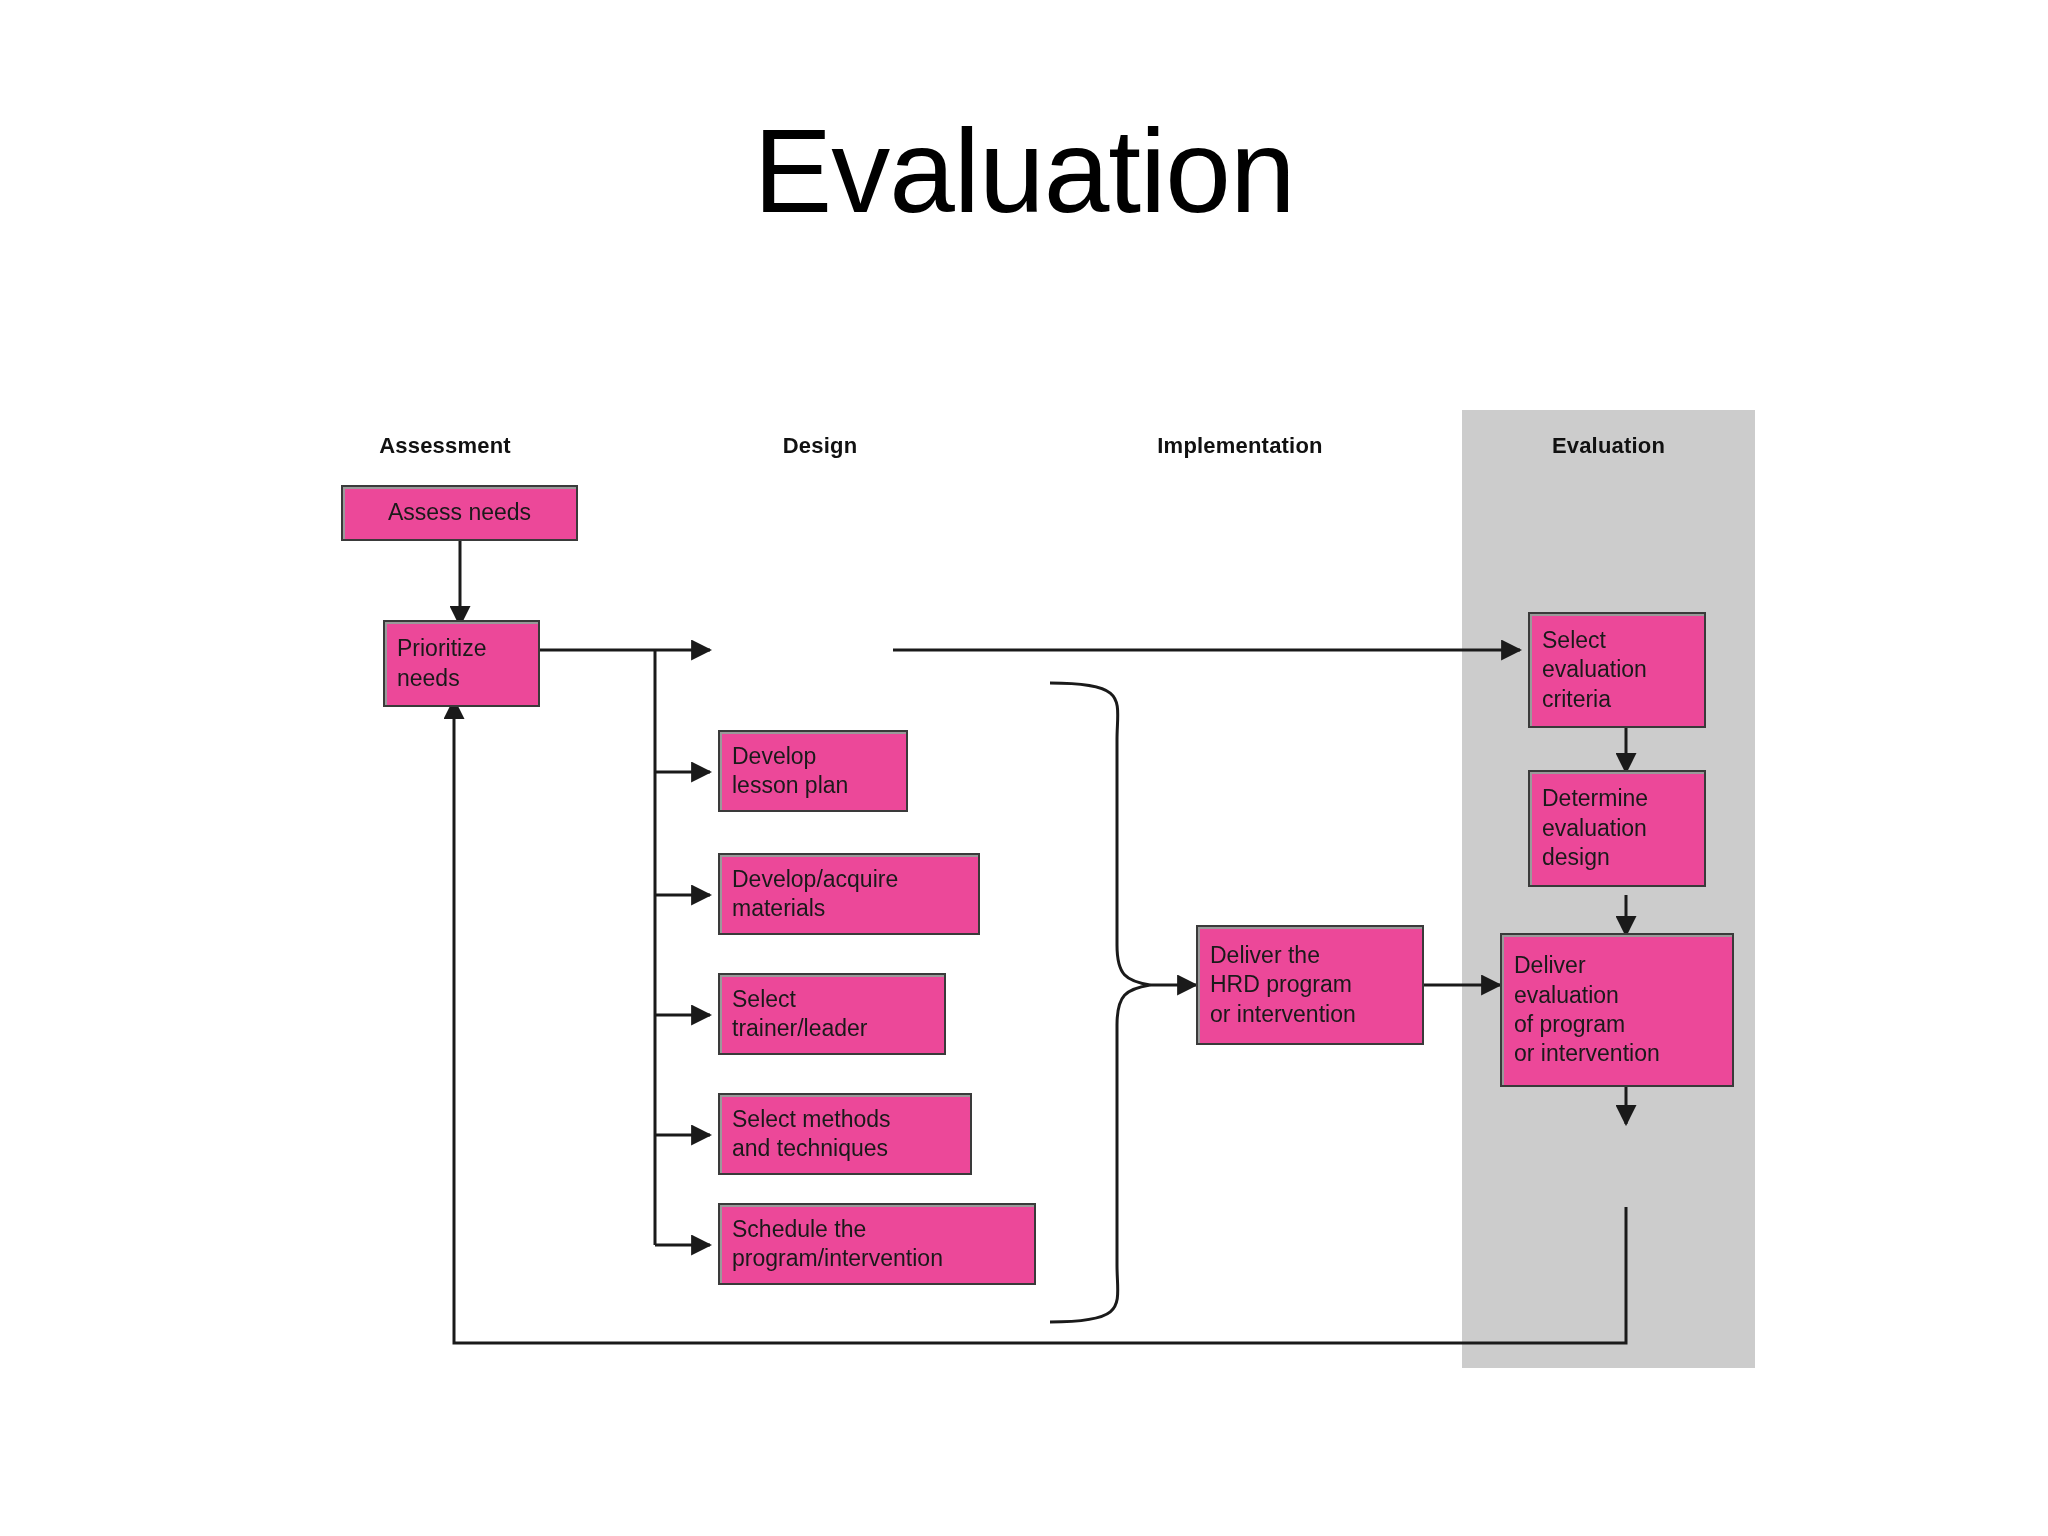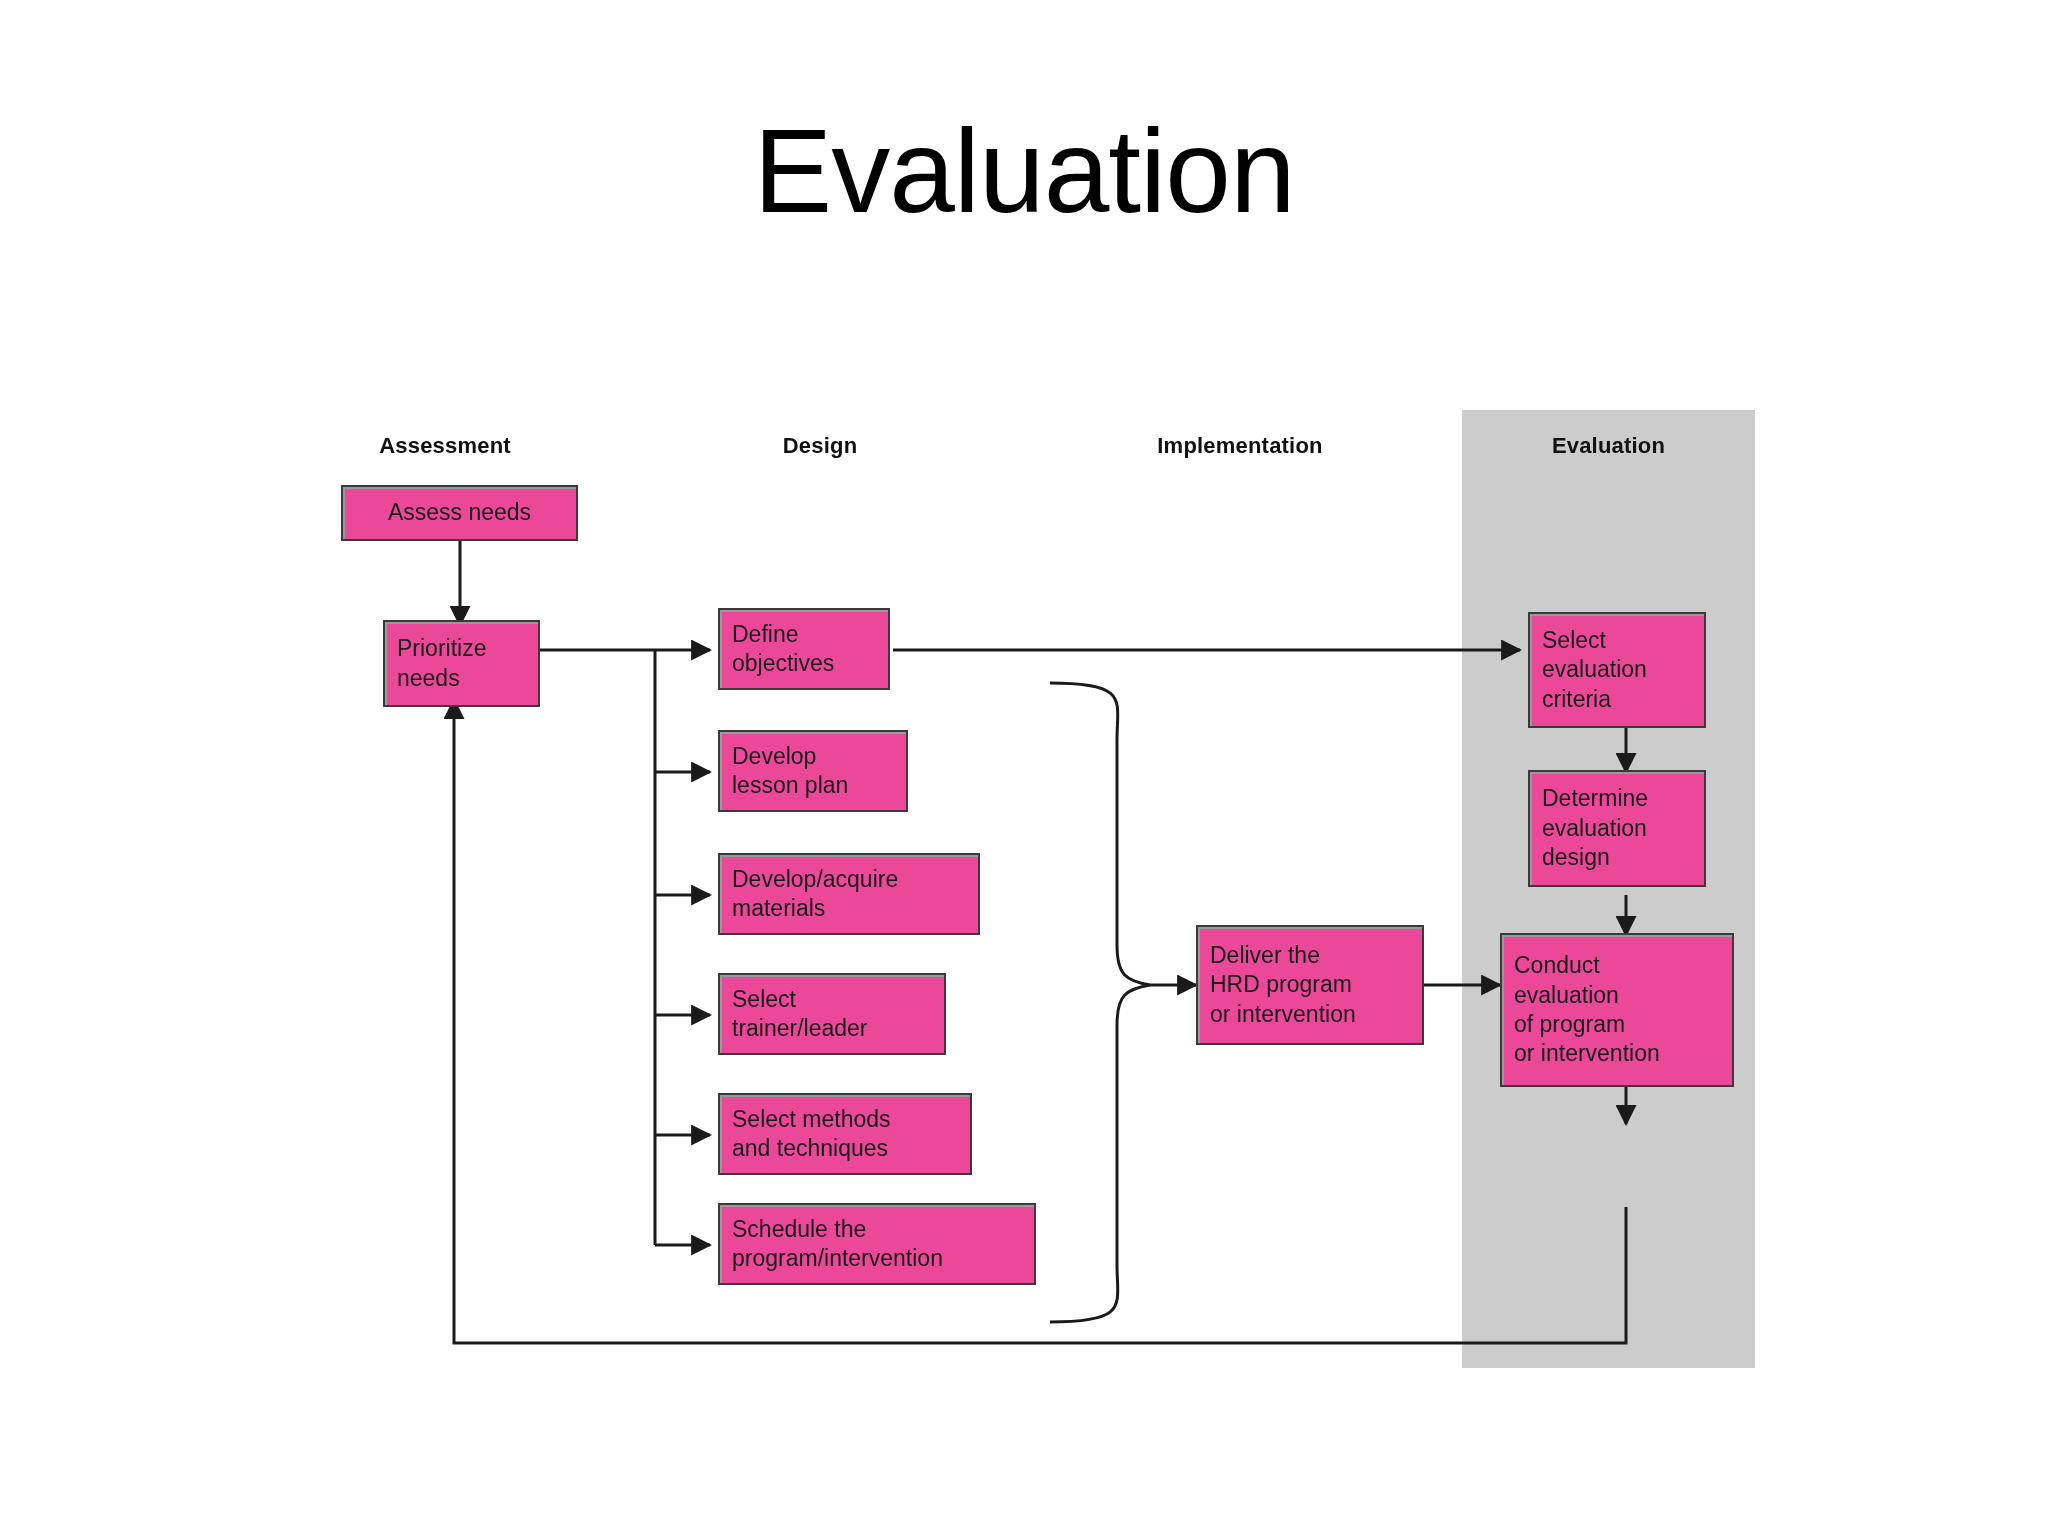--- a/index.html
+++ b/index.html
@@ -150,24 +150,20 @@
 
     <div class="node centered" style="left:341px; top:485px; width:237px; height:56px;">
       <span class="node-label">Assess needs</span>
     </div>
 
     <div class="node" style="left:383px; top:620px; width:157px; height:87px;">
       <span class="node-label">Prioritize
 needs</span>
     </div>
 
-    <div class="node" style="left:718px; top:608px; width:172px; height:82px;">
-      <span class="node-label">Define
-objectives</span>
-    </div>
 
     <div class="node" style="left:718px; top:730px; width:190px; height:82px;">
       <span class="node-label">Develop
 lesson plan</span>
     </div>
 
     <div class="node" style="left:718px; top:853px; width:262px; height:82px;">
       <span class="node-label">Develop/acquire
 materials</span>
     </div>
@@ -199,21 +195,21 @@
 criteria</span>
     </div>
 
     <div class="node" style="left:1528px; top:770px; width:178px; height:117px;">
       <span class="node-label">Determine
 evaluation
 design</span>
     </div>
 
     <div class="node" style="left:1500px; top:933px; width:234px; height:154px;">
-      <span class="node-label">Conduct
+      <span class="node-label">Deliver
 evaluation
 of program
 or intervention</span>
     </div>
 
 
   </div>
 </div>
 
 </body></html>

